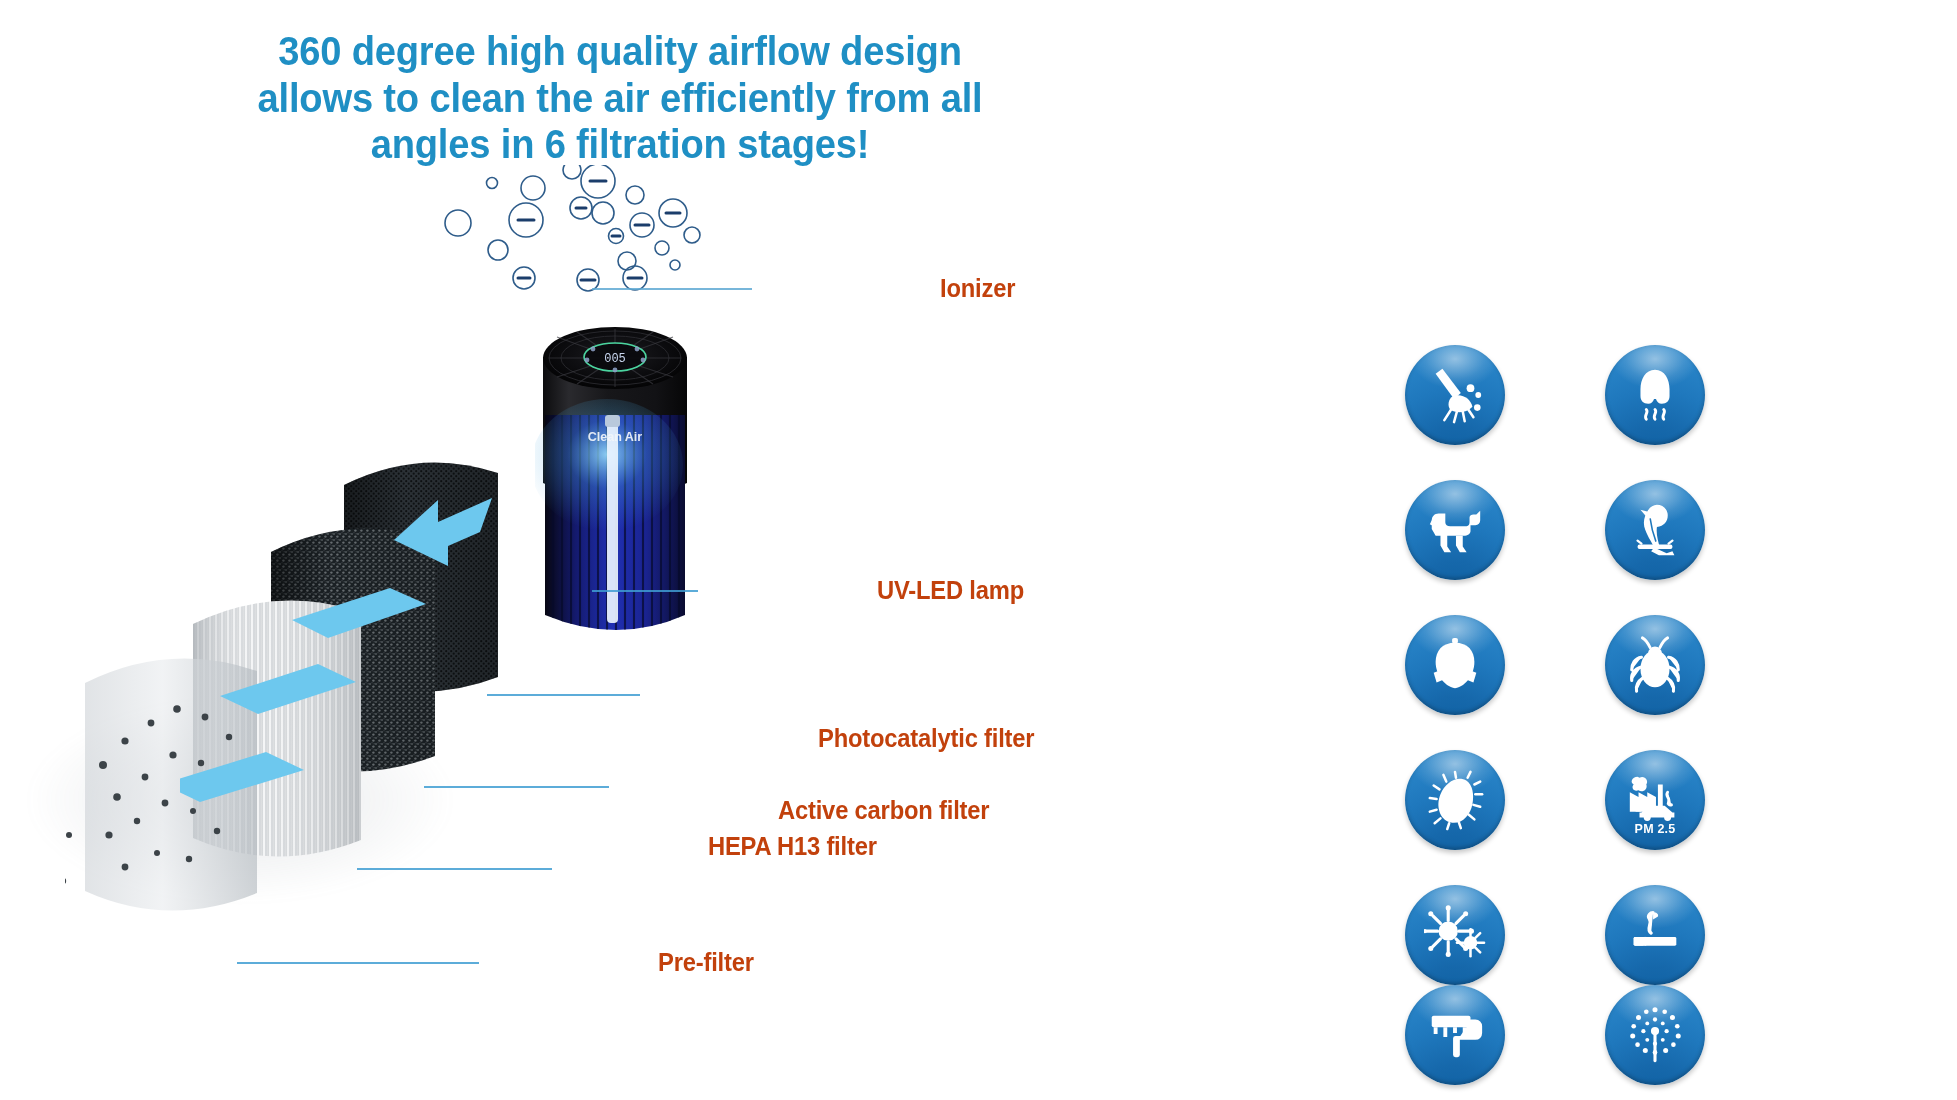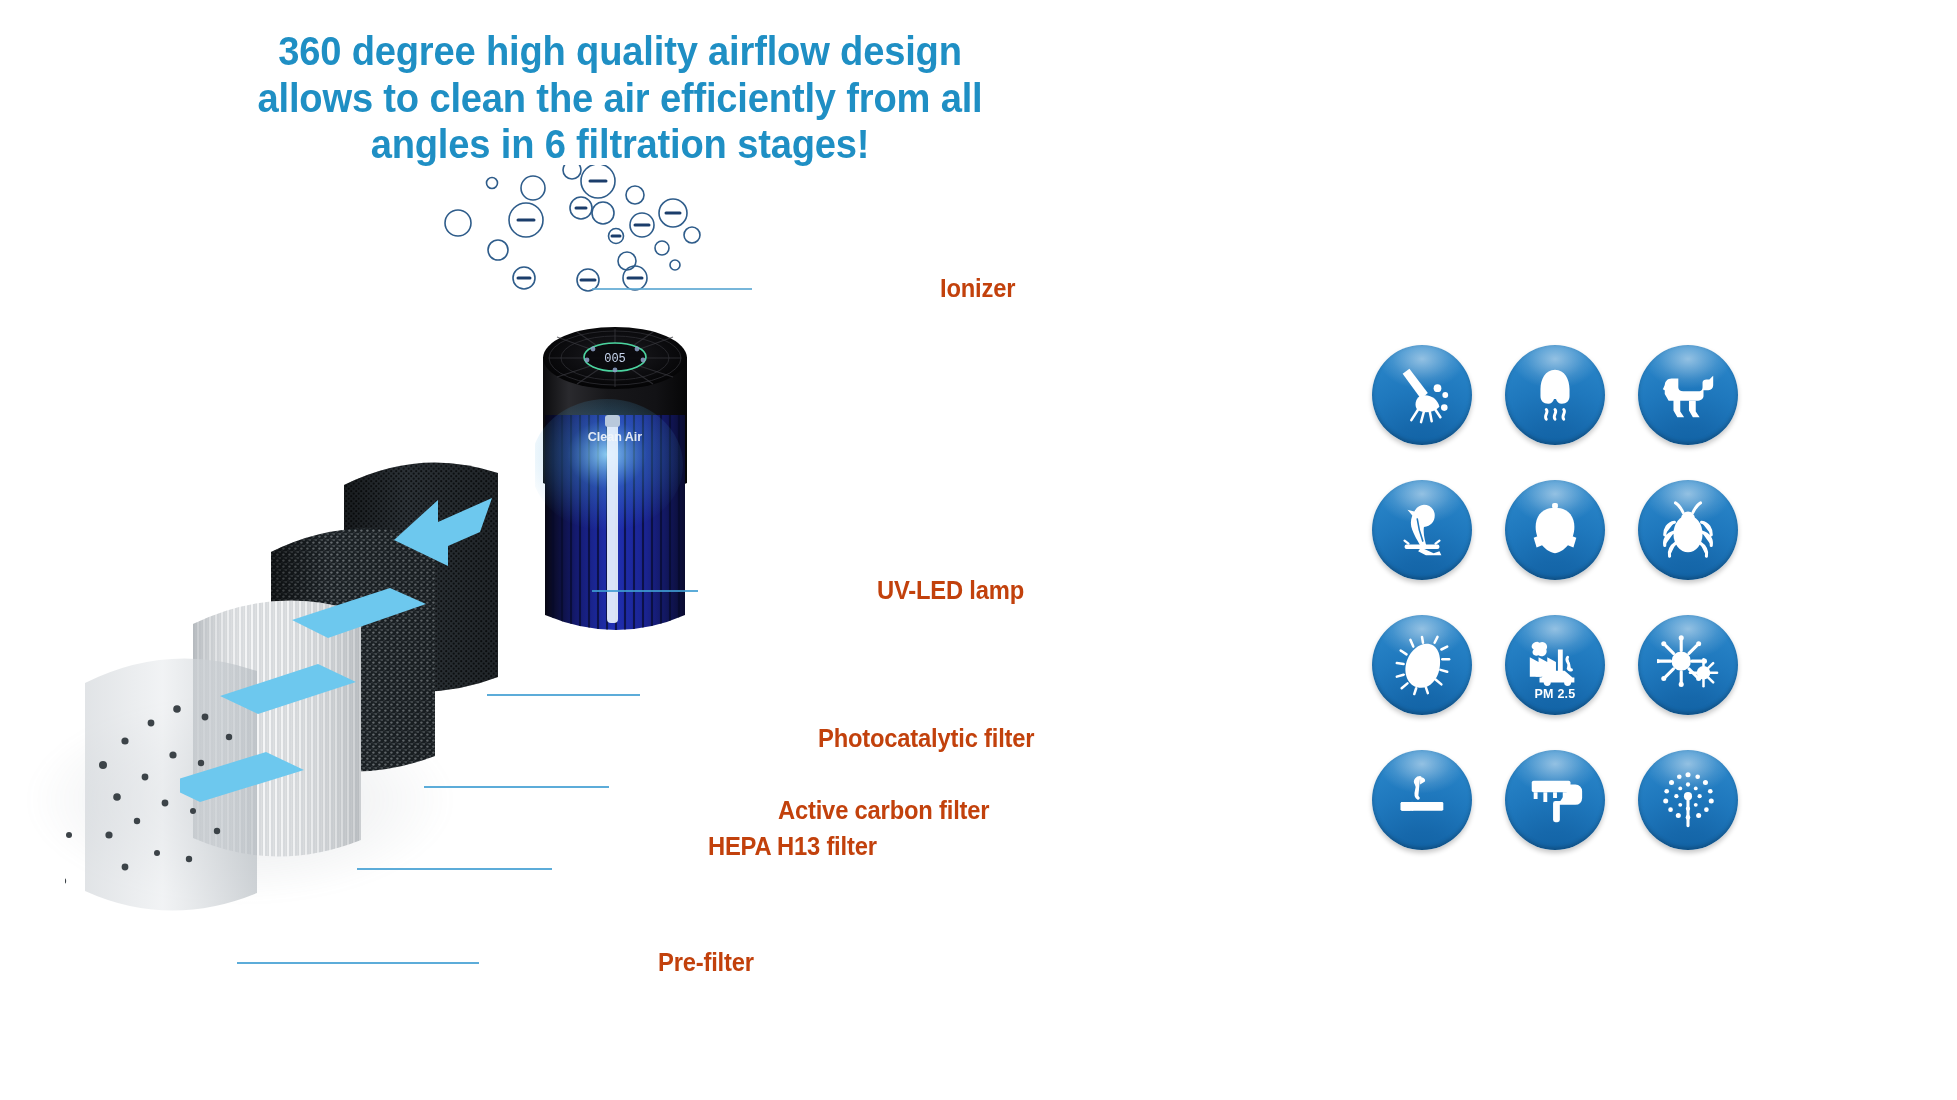--- a/index.html
+++ b/index.html
@@ -36,21 +36,21 @@
     font-weight:700;
     letter-spacing:-0.3px;
   }
 
   
   .fs-grid{
     position:absolute;
     left:1355px; top:345px;
     width:400px;
     display:grid;
-    grid-template-columns:repeat(3,1fr);
+    grid-template-columns:repeat(2,1fr);
     grid-template-rows:repeat(4,135px);
     justify-items:center;
   }
   .fs-cell{width:100px;height:100px;position:relative;}
   .fs-badge{
     width:100px;height:100px;border-radius:50%;
     background:
       radial-gradient(ellipse 70% 48% at 50% 14%, rgba(255,255,255,.50) 0%, rgba(255,255,255,.12) 42%, rgba(255,255,255,0) 62%),
       radial-gradient(circle at 50% 120%, #0e5fa0 0%, #1668ab 30%, #1f78bd 58%, #2e8bce 100%);
     box-shadow:0 3px 5px rgba(0,0,0,.22), inset 0 -2px 4px rgba(0,0,0,.25);

